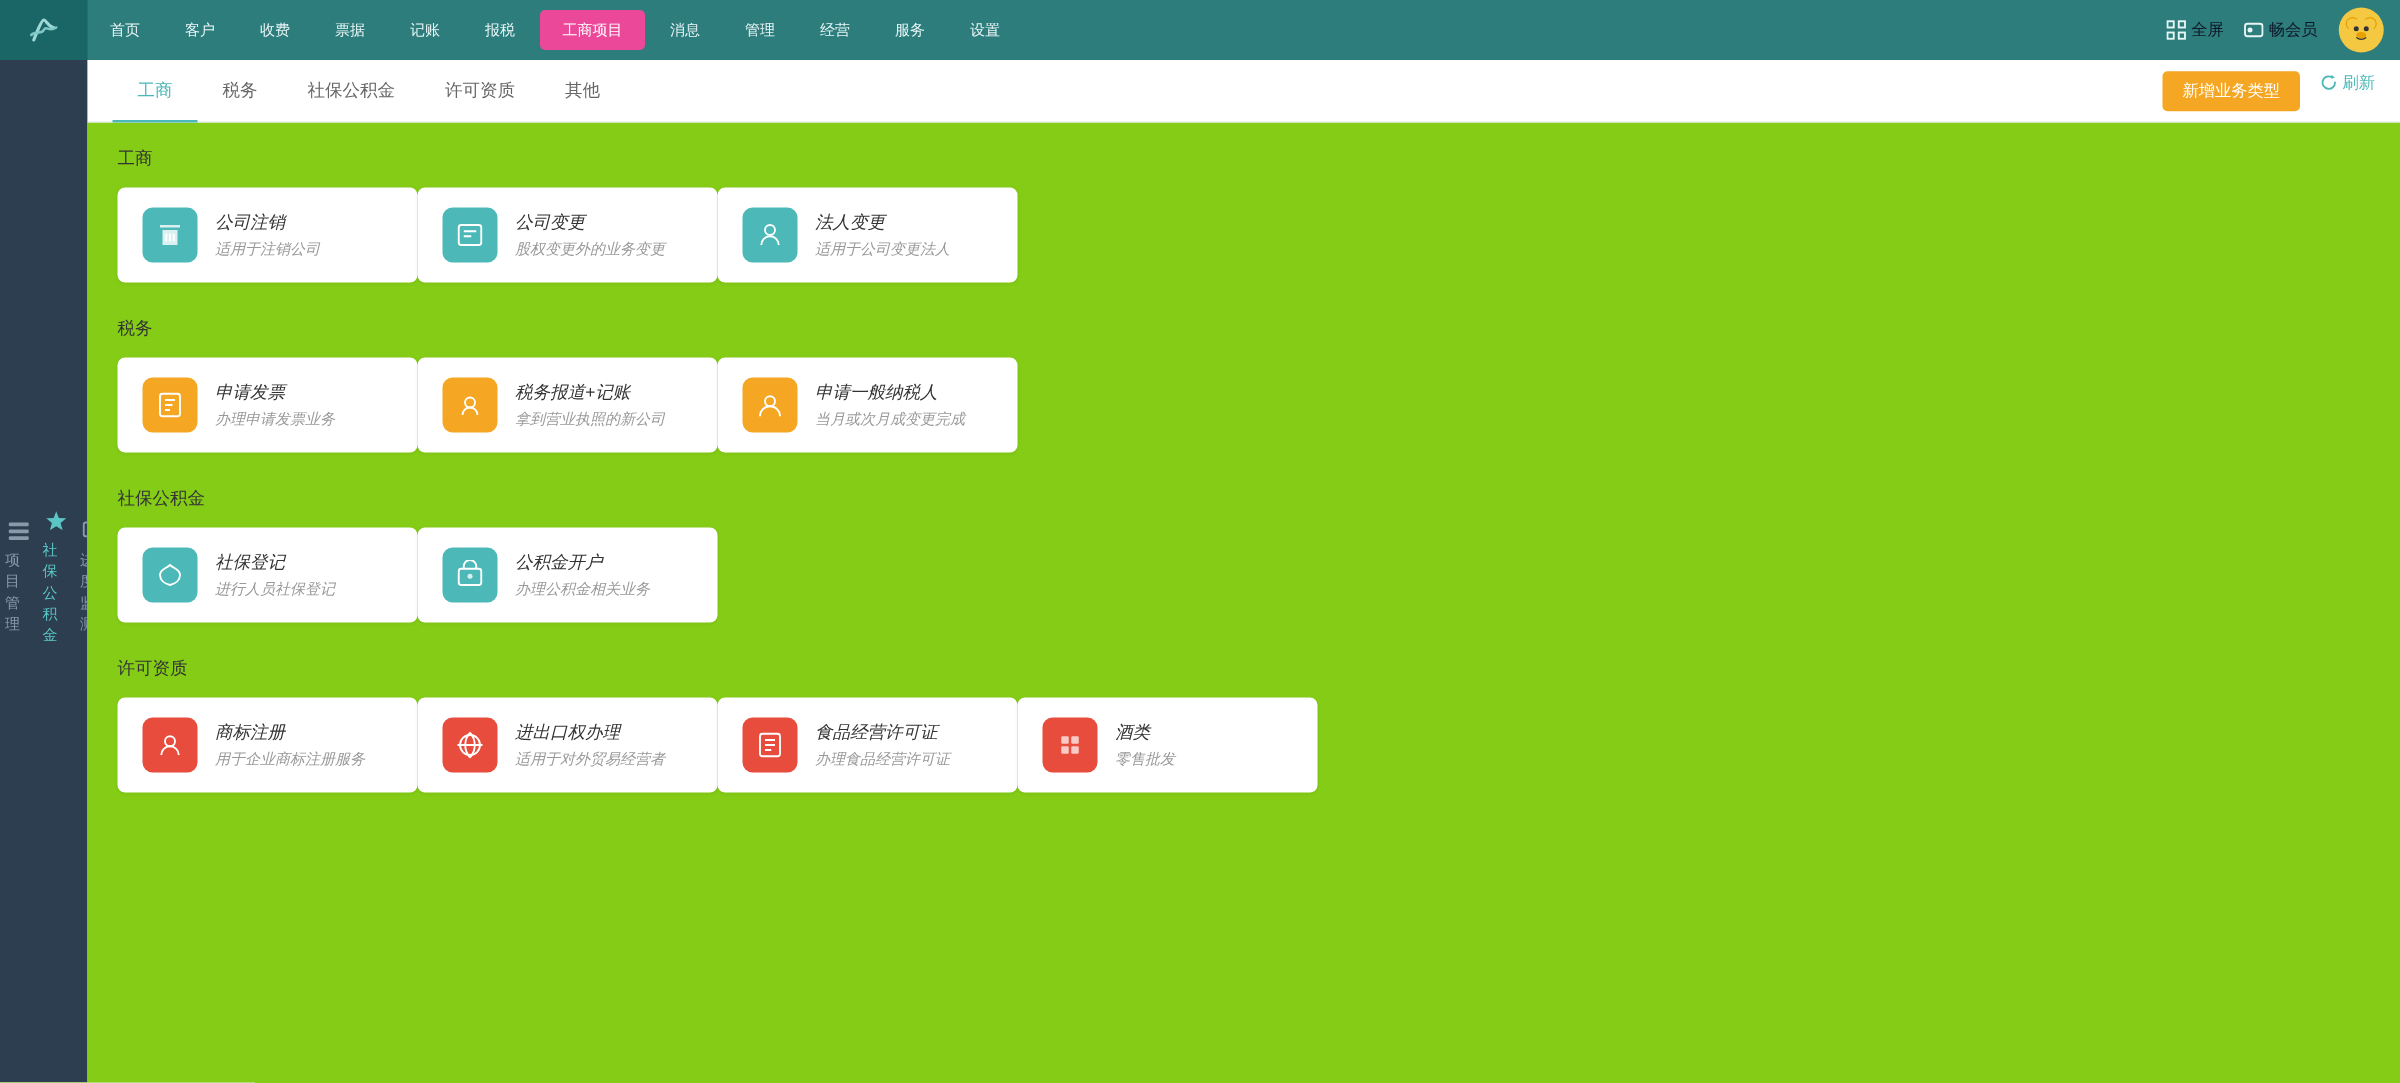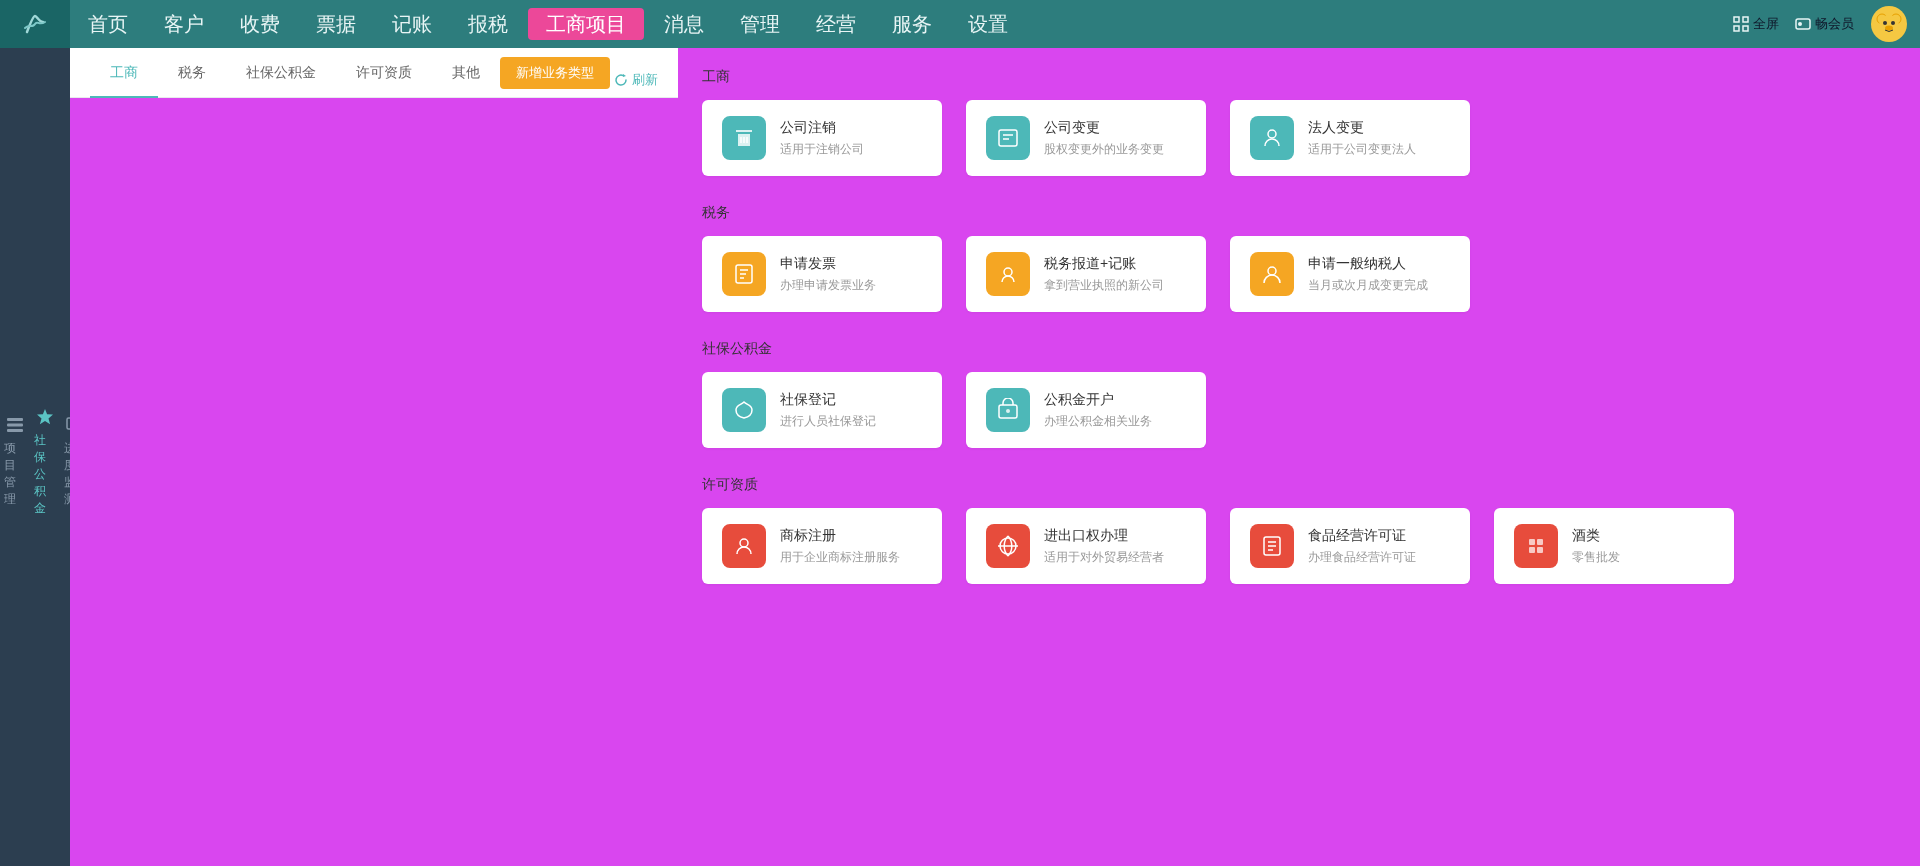--- a/index.html
+++ b/index.html
@@ -28,21 +28,21 @@
       height: 32px;
     }
     .top-nav-menu {
       display: flex;
       align-items: center;
       flex: 1;
       height: 100%;
     }
     .nav-item {
       color: #e8f5f5;
-      font-size: 20px;
+      font-size: 12px;
       padding: 0 18px;
       height: 48px;
       display: flex;
       align-items: center;
       cursor: pointer;
       white-space: nowrap;
     }
     .nav-item.active {
       background: #ec4899;
       color: white;
@@ -116,23 +116,23 @@
       color: #8899aa;
       font-size: 20px;
       cursor: pointer;
       padding: 8px;
     }
 
     
     .content-area {
       flex: 1;
       display: flex;
-      flex-direction: row;
+      flex-direction: column;
       overflow: hidden;
-      background: #d946ef;
+      background: #84cc16;
     }
 
     
     .tab-bar {
       background: white;
       display: flex;
       align-items: center;
       padding: 0 20px;
       height: 50px;
       border-bottom: 1px solid #e8eaed;
@@ -159,22 +159,22 @@
       position: absolute;
       bottom: 0;
       left: 0;
       right: 0;
       height: 2px;
       background: #4db8b8;
     }
     .tab-bar-actions {
       margin-left: auto;
       display: flex;
-      align-items: flex-end;
-      gap: 4px;
+      align-items: flex-start;
+      gap: 16px;
     }
     .btn-new-type {
       background: #f5a623;
       color: white;
       border: none;
       padding: 7px 16px;
       border-radius: 4px;
       font-size: 13px;
       cursor: pointer;
       white-space: nowrap;
@@ -201,22 +201,23 @@
       font-size: 14px;
       color: #333;
       margin-bottom: 14px;
       font-weight: 500;
     }
 
     
     .cards-grid {
       display: flex;
       flex-wrap: wrap;
-      gap: 24px;
+      gap: 0;
       margin-bottom: 28px;
+      font-style: italic;
     }
     .card {
       background: white;
       border-radius: 6px;
       padding: 16px 20px;
       display: flex;
       align-items: center;
       gap: 14px;
       width: 240px;
       cursor: pointer;

